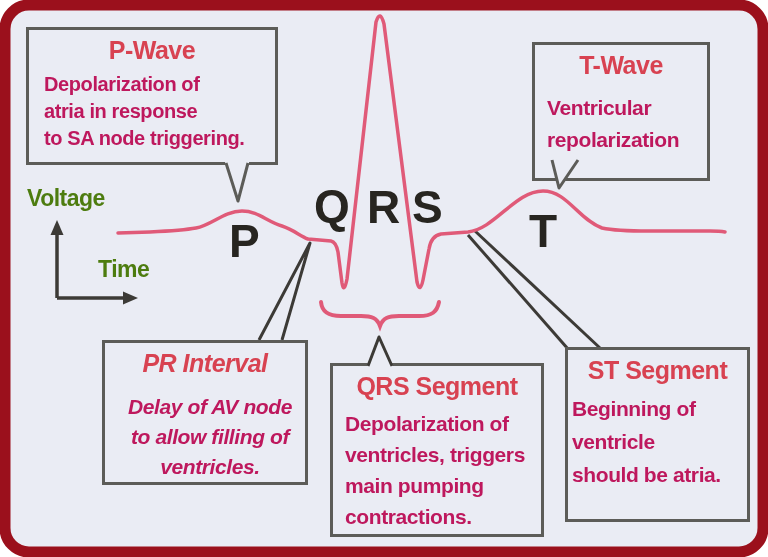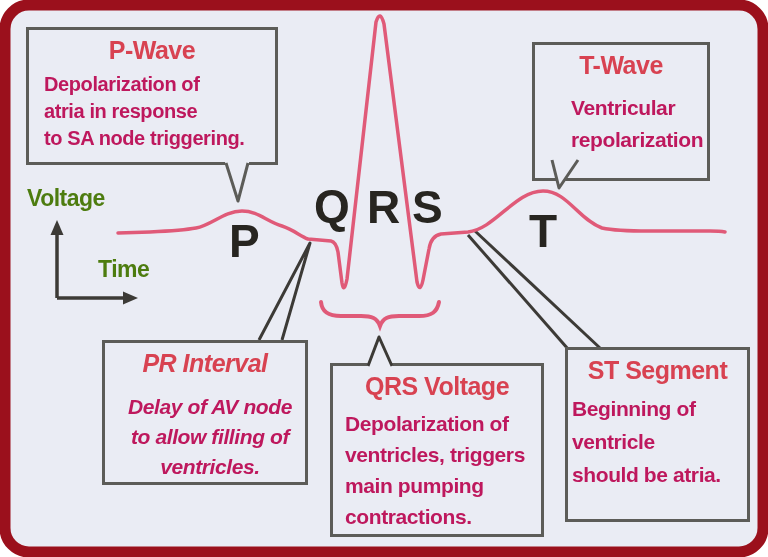--- a/index.html
+++ b/index.html
@@ -16,21 +16,21 @@
   }
   .callout .title{
     text-align:center;font-weight:bold;color:#d84251;
     font-size:25px;letter-spacing:-0.5px;margin-top:6px;
   }
   .callout .body{color:#be185d;font-weight:bold;letter-spacing:-0.4px;}
   .callout .body div{white-space:nowrap;}
   #box-pwave{left:26px;top:27px;width:252px;height:138px;}
   #box-pwave .body{margin-top:6px;padding-left:15px;font-size:20px;line-height:27px;}
   #box-twave{left:532px;top:42px;width:178px;height:139px;}
-  #box-twave .body{margin-top:12px;padding-left:12px;font-size:21px;line-height:32px;margin-left:24px;}
+  #box-twave .body{margin-top:12px;padding-left:12px;font-size:21px;line-height:32px;}
   #box-pr{left:102px;top:340px;width:206px;height:145px;font-style:italic;}
   #box-pr .body{margin-top:14px;padding-left:10px;font-size:21px;line-height:30px;text-align:center;}
   #box-qrs{left:330px;top:363px;width:214px;height:174px;}
   #box-qrs .body{margin-top:7px;padding-left:12px;font-size:21px;line-height:31px;}
   #box-st{left:565px;top:347px;width:185px;height:175px;}
   #box-st .body{margin-top:7px;padding-left:4px;font-size:21px;line-height:33px;}
   .wave-letter{
     position:absolute;z-index:1;color:#272520;font-weight:bold;
     font-size:46px;line-height:1;letter-spacing:-1px;
   }
@@ -126,21 +126,21 @@
   <div class="callout" id="box-pr">
     <div class="title">PR Interval</div>
     <div class="body">
       <div>Delay of AV node</div>
       <div>to allow filling of</div>
       <div>ventricles.</div>
     </div>
   </div>
 
   <div class="callout" id="box-qrs">
-    <div class="title">QRS Voltage</div>
+    <div class="title">QRS Segment</div>
     <div class="body">
       <div>Depolarization of</div>
       <div>ventricles, triggers</div>
       <div>main pumping</div>
       <div>contractions.</div>
     </div>
   </div>
 
   <div class="callout" id="box-st">
     <div class="title">ST Segment</div>

